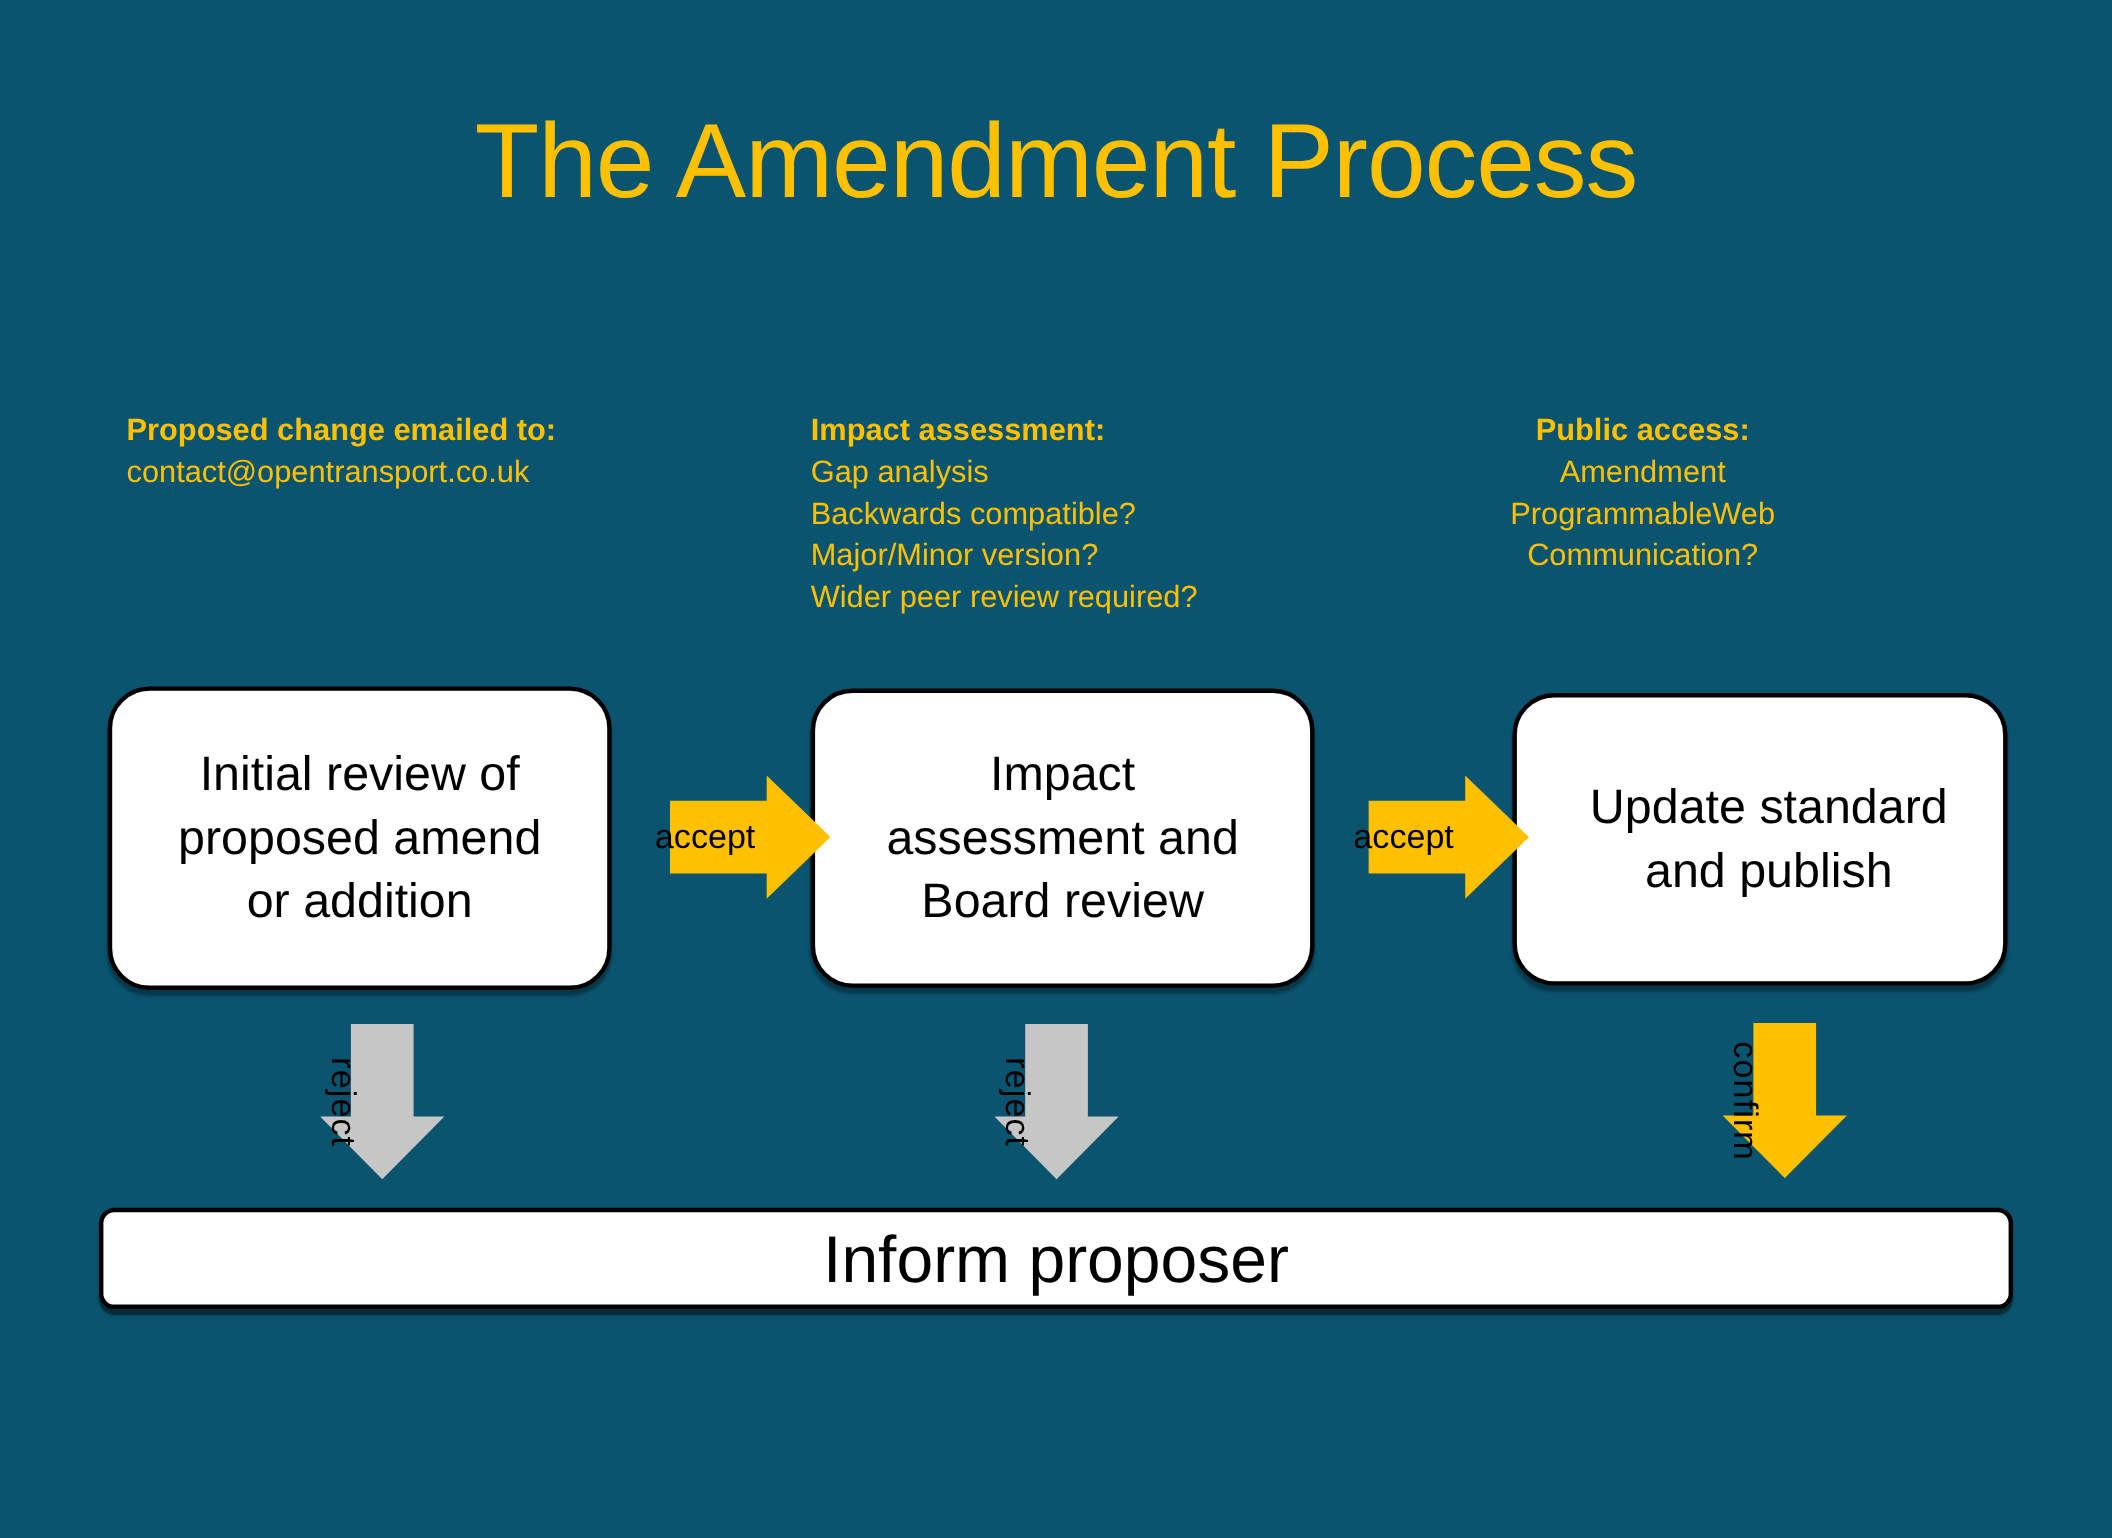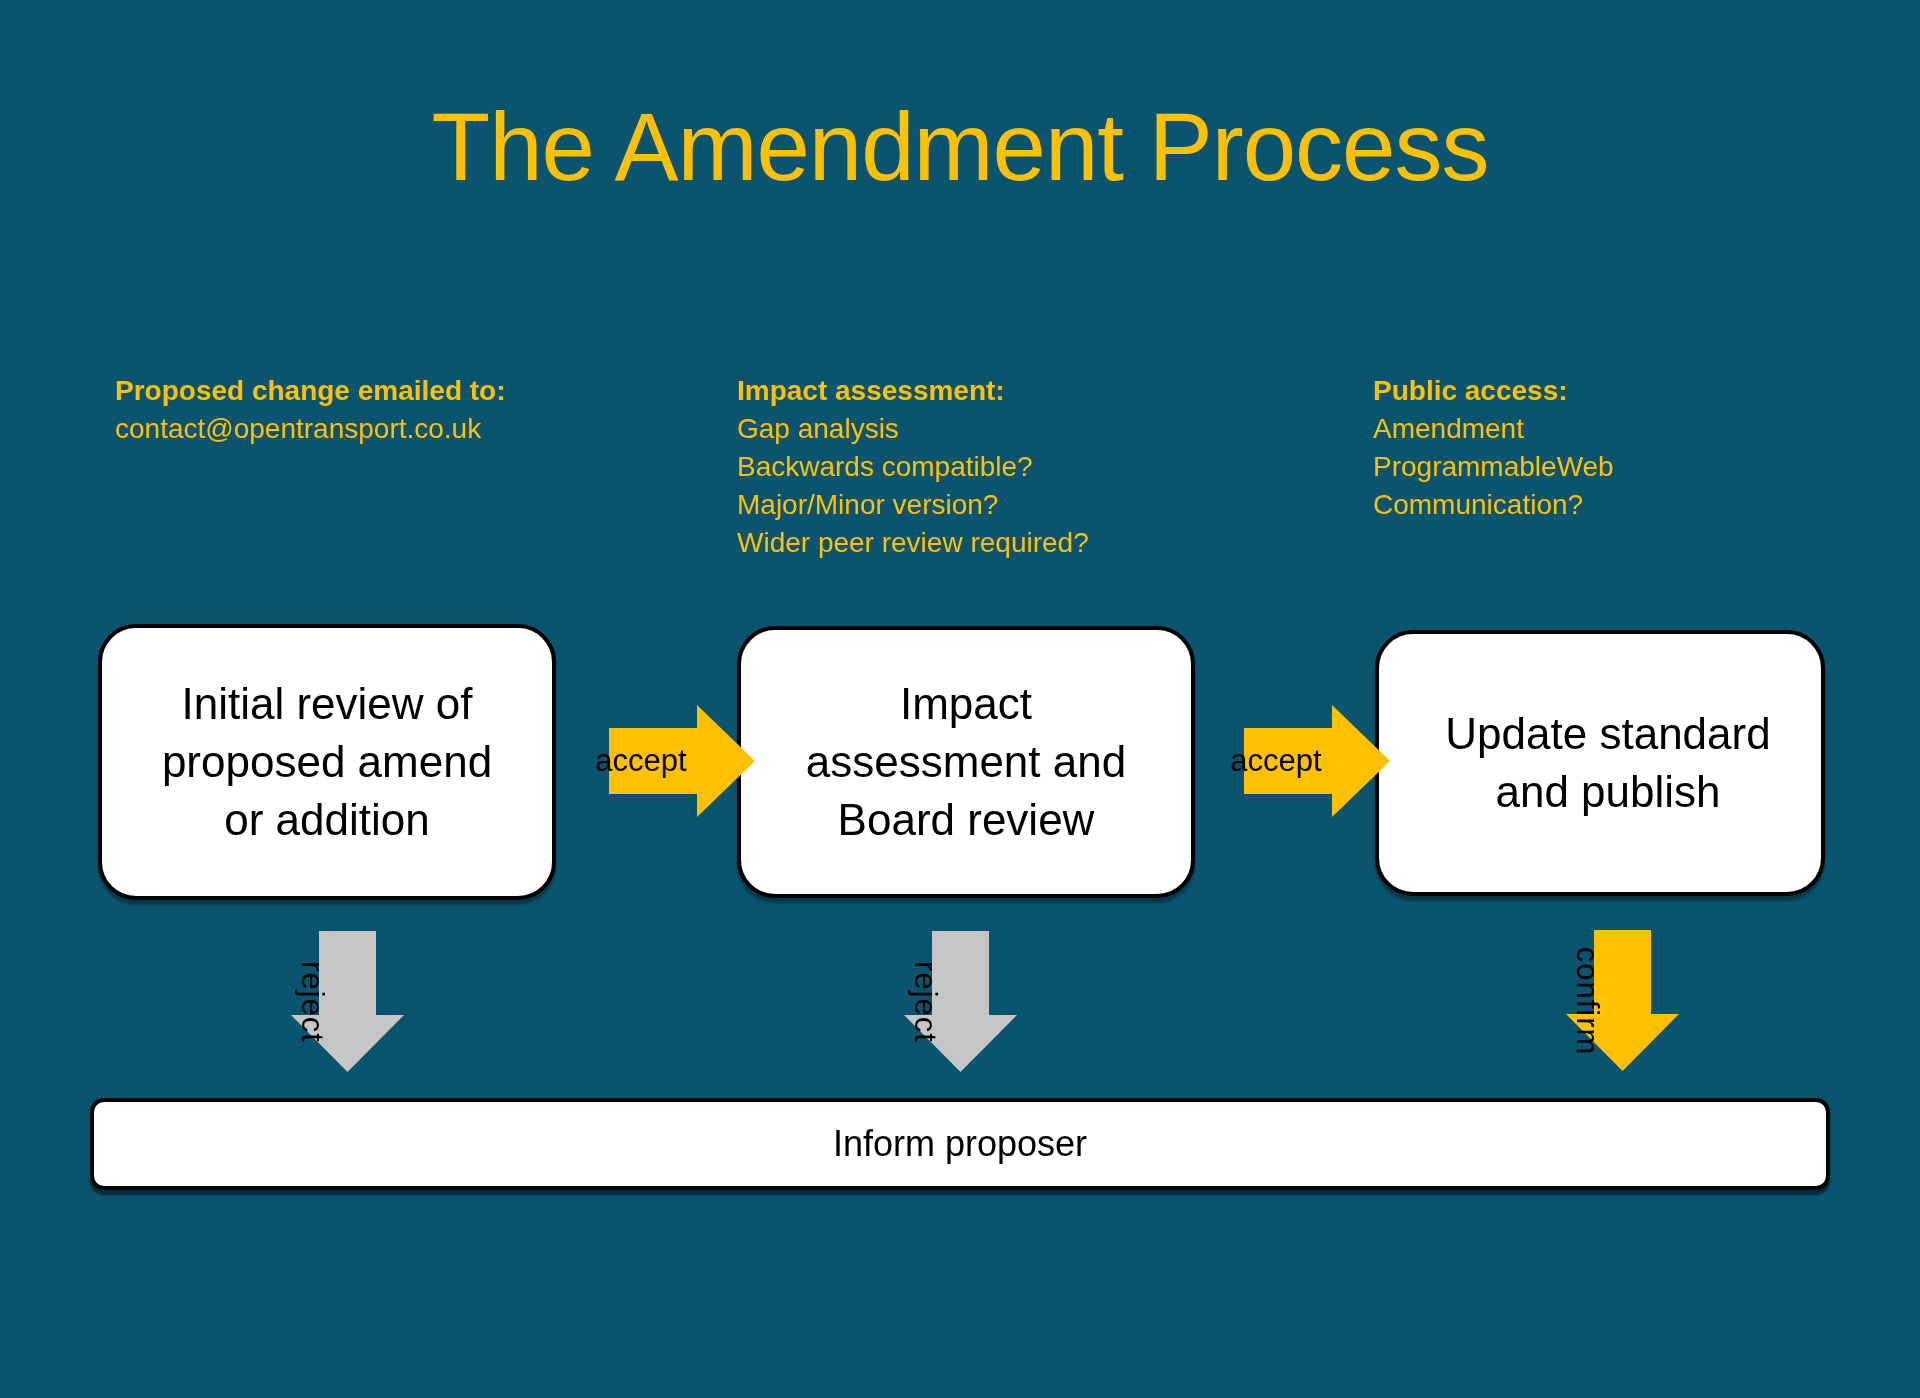--- a/index.html
+++ b/index.html
@@ -26,21 +26,21 @@
     position: absolute;
     top: 372px;
     color: #FFC000;
     font-size: 28px;
     line-height: 38px;
   }
   .annot-heading { font-weight: bold; }
   .annot-lines { white-space: pre-line; }
   .annot-1 { left: 115px; }
   .annot-2 { left: 737px; }
-  .annot-3 { left: 1373px; }
+  .annot-3 { left: 1373px; text-align: center; }
 
   .box {
     position: absolute;
     background: #FFFFFF;
     border: 4px solid #000000;
     border-radius: 38px;
     display: flex;
     align-items: center;
     justify-content: center;
     text-align: center;
@@ -85,21 +85,21 @@
     position: absolute;
     left: 90px; top: 1098px;
     width: 1740px; height: 92px;
     background: #FFFFFF;
     border: 4px solid #000000;
     border-radius: 14px;
     display: flex;
     align-items: center;
     justify-content: center;
     color: #000000;
-    font-size: 36px;
+    font-size: 60px;
     box-shadow: 0 5px 2px rgba(0,0,0,0.5);
   }
 </style>
 </head>
 <body>
 
 <div class="slide">
 
   <h1 class="title">The Amendment Process</h1>
 

